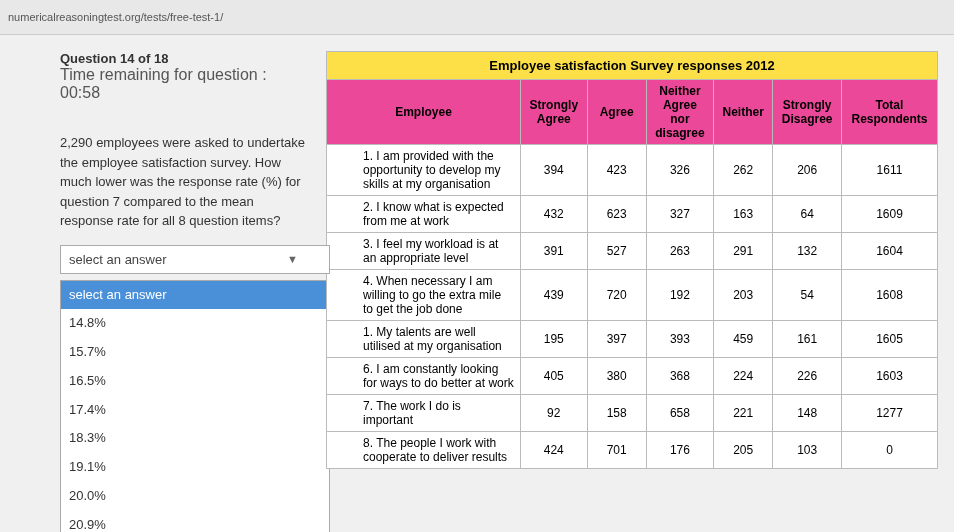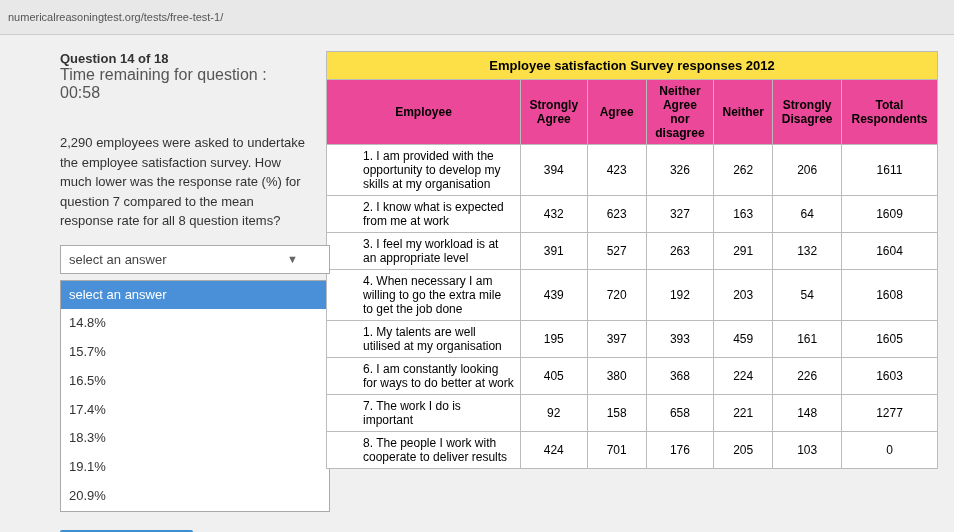--- a/index.html
+++ b/index.html
@@ -171,20 +171,21 @@
     </div>
 
     <div class="dropdown-list">
     <div class="dropdown-item selected">select an answer</div>
         <div class="dropdown-item">14.8%</div>
         <div class="dropdown-item">15.7%</div>
         <div class="dropdown-item">16.5%</div>
         <div class="dropdown-item">17.4%</div>
         <div class="dropdown-item">18.3%</div>
         <div class="dropdown-item">19.1%</div>
+        <div class="dropdown-item">20.0%</div>
         <div class="dropdown-item">20.9%</div>
       </div>
 
     <div class="next-button-container">
       <button class="next-btn">Next</button>
     </div>
 
   </div>
 
   <div class="right-panel">

